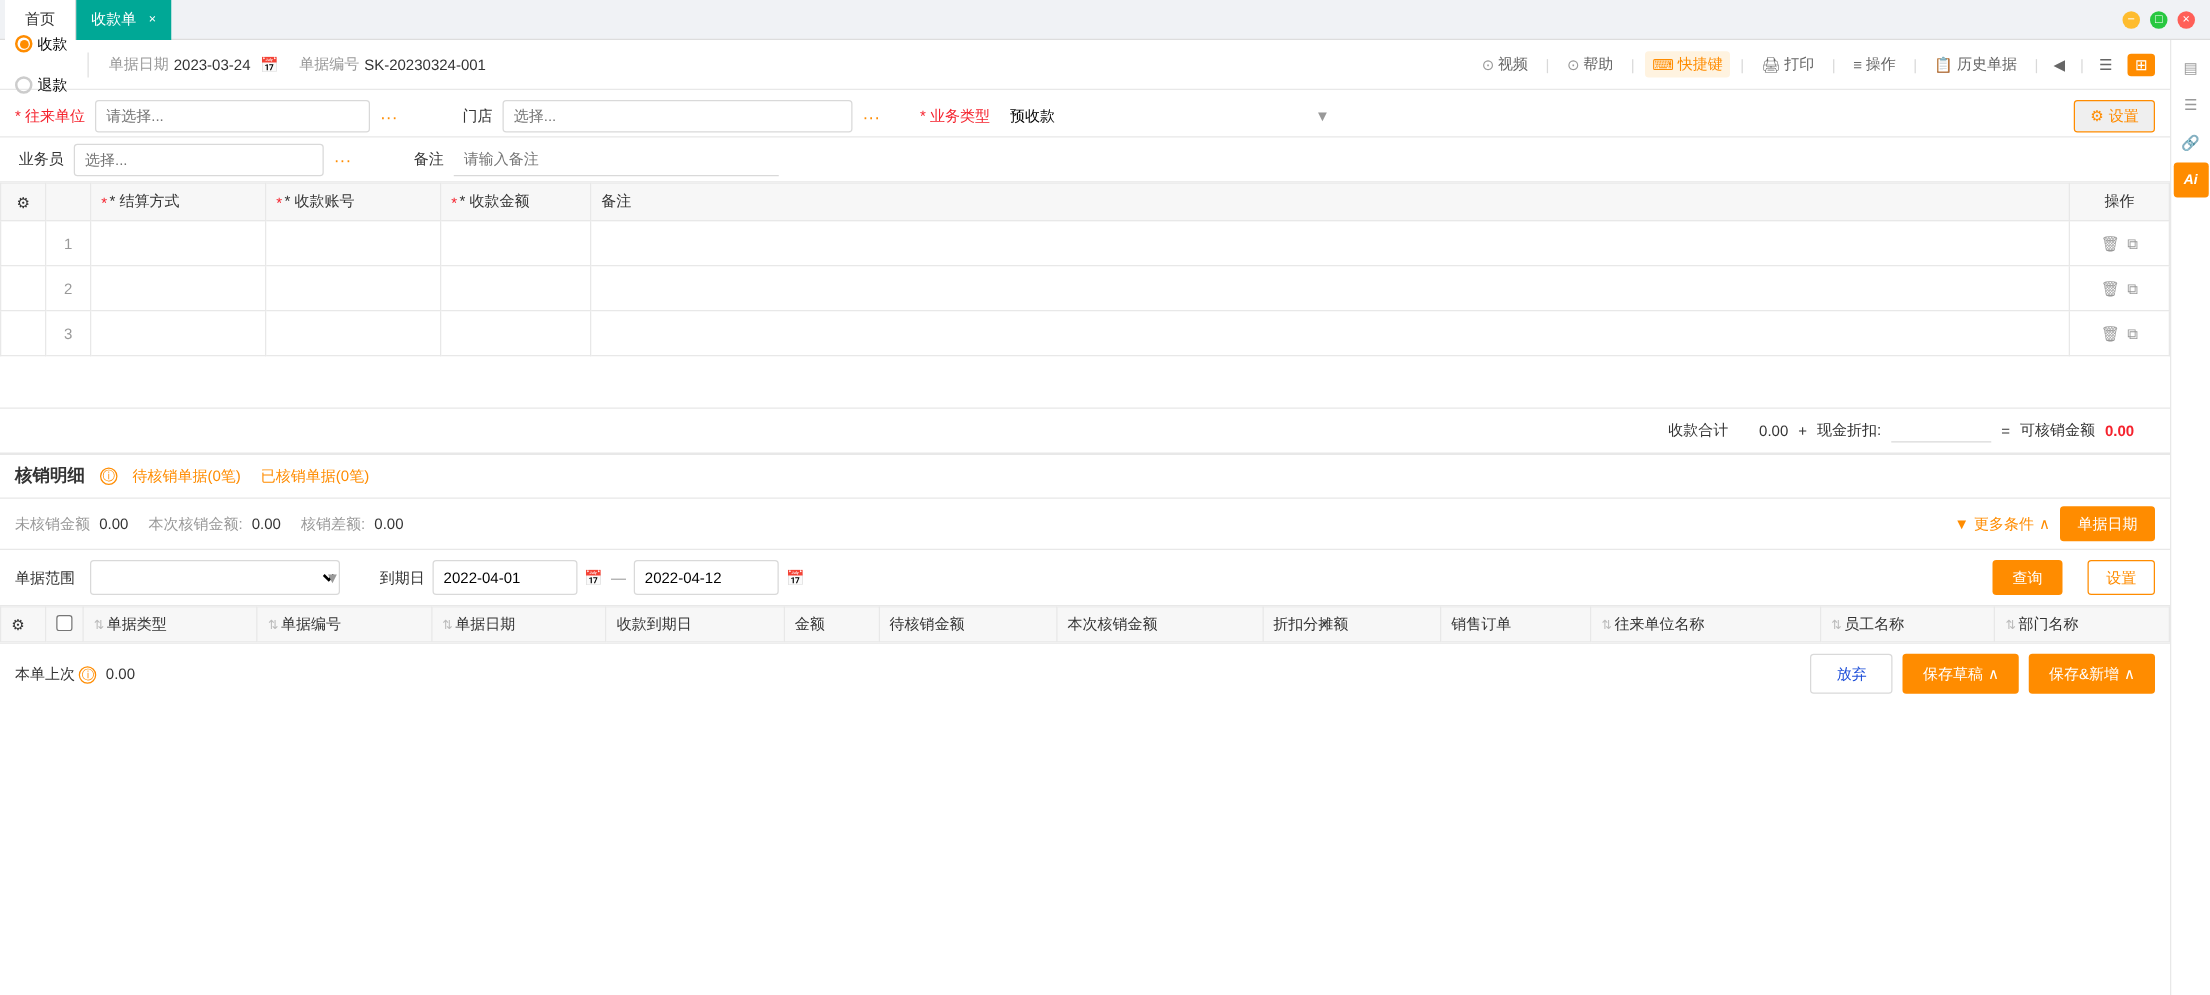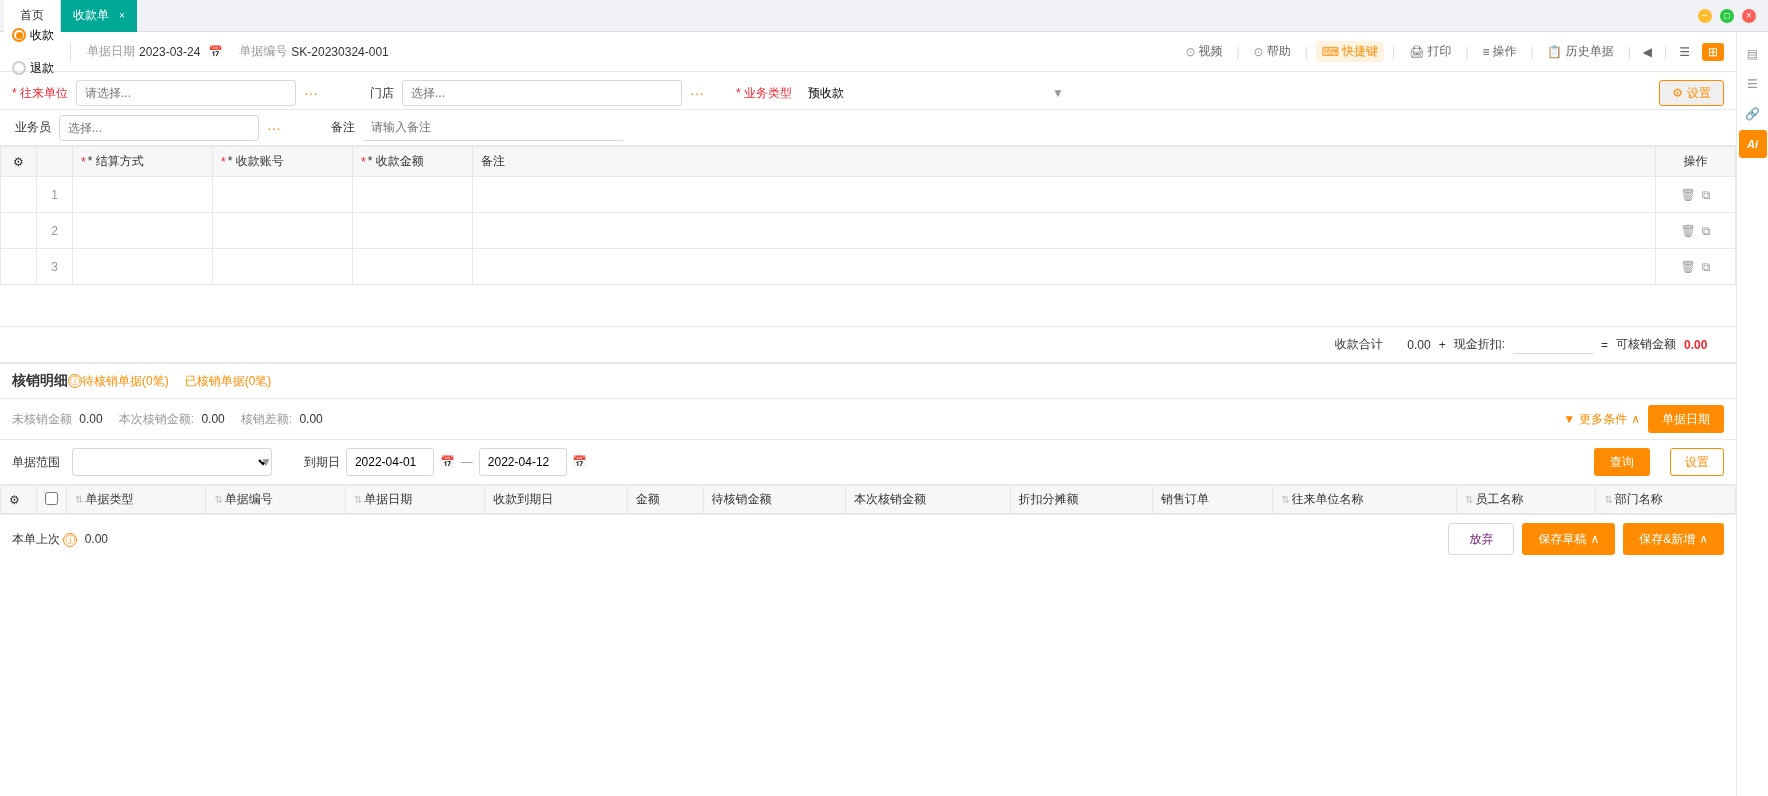--- a/index.html
+++ b/index.html
@@ -61,49 +61,49 @@
     .row-action-icon { color: #999; cursor: pointer; }
 
     
     .summary-row { display: flex; align-items: center; justify-content: flex-end; padding: 8px 12px; gap: 8px; border-top: 1px solid #e8e8e8; color: #333; }
     .summary-value { color: #333; min-width: 40px; text-align: right; }
     .summary-result { color: #f5222d; font-weight: bold; min-width: 40px; }
     .discount-input { border: none; border-bottom: 1px solid #d9d9d9; width: 80px; text-align: right; outline: none; padding: 2px; }
 
     
     .verify-section { border-top: 2px solid #e8e8e8; background: #fff; padding: 0; }
-    .verify-header { display: flex; align-items: center; padding: 8px 12px; border-bottom: 1px solid #e8e8e8; }
+    .verify-header { display: flex; align-items: center; gap: 12px; padding: 8px 12px; border-bottom: 1px solid #e8e8e8; }
     .verify-title { font-size: 14px; font-weight: bold; color: #333; }
     .verify-tabs { display: flex; gap: 16px; }
     .verify-tab { color: #ff8c00; cursor: pointer; font-size: 12px; }
     .verify-tab.active { color: #ff8c00; }
     .verify-stats { display: flex; align-items: center; gap: 16px; padding: 6px 12px; border-bottom: 1px solid #e8e8e8; }
     .stat-item { color: #333; }
     .stat-label { color: #999; }
     .verify-actions { margin-left: auto; display: flex; gap: 8px; align-items: center; }
     .filter-btn { color: #ff8c00; cursor: pointer; font-size: 12px; display: flex; align-items: center; gap: 4px; }
     .auto-btn { background: #ff8c00; color: #fff; border: none; padding: 4px 14px; border-radius: 3px; cursor: pointer; height: 28px; }
     .filter-row { display: flex; align-items: center; gap: 12px; padding: 8px 12px; border-bottom: 1px solid #e8e8e8; }
     .filter-label { color: #333; }
     .filter-select { border: 1px solid #d9d9d9; border-radius: 3px; padding: 3px 8px; min-width: 200px; height: 28px; background: #fff; }
     .date-range { display: flex; align-items: center; gap: 6px; }
-    .date-input { border: 1px solid #d9d9d9; border-radius: 3px; padding: 3px 8px; width: 88px; height: 28px; }
+    .date-input { border: 1px solid #d9d9d9; border-radius: 3px; padding: 3px 8px; width: 116px; height: 28px; }
     .query-btn { background: #ff8c00; color: #fff; border: none; padding: 4px 16px; border-radius: 3px; cursor: pointer; height: 28px; margin-left: auto; }
     .set-btn { border: 1px solid #ff8c00; color: #ff8c00; background: #fff; padding: 4px 14px; border-radius: 3px; cursor: pointer; height: 28px; }
 
     
     .bottom-table-section { overflow-y: auto; max-height: 100px; }
     .bottom-table thead th { background: #f7f7f7; border: 1px solid #e8e8e8; padding: 5px 8px; font-weight: 500; color: #333; white-space: nowrap; font-size: 11px; }
     .sort-icon { color: #bbb; font-size: 10px; }
 
     
     .footer { display: flex; align-items: center; padding: 8px 12px; border-top: 1px solid #e8e8e8; background: #fff; gap: 8px; }
     .footer-info { color: #333; }
     .footer-actions { margin-left: auto; display: flex; gap: 8px; }
-    .discard-btn { border: 1px solid #d9d9d9; background: #fff; color: #701a75; padding: 5px 20px; border-radius: 3px; cursor: pointer; height: 32px; }
+    .discard-btn { border: 1px solid #d9d9d9; background: #fff; color: #1d4ed8; padding: 5px 20px; border-radius: 3px; cursor: pointer; height: 32px; }
     .save-draft-btn { background: #ff8c00; color: #fff; border: none; padding: 5px 16px; border-radius: 3px; cursor: pointer; height: 32px; display: flex; align-items: center; gap: 4px; }
     .save-new-btn { background: #ff8c00; color: #fff; border: none; padding: 5px 16px; border-radius: 3px; cursor: pointer; height: 32px; display: flex; align-items: center; gap: 4px; }
 
     
     .right-sidebar { position: fixed; right: 0; top: 32px; width: 32px; display: flex; flex-direction: column; gap: 2px; background: #fff; border-left: 1px solid #e8e8e8; height: calc(796px - 32px); align-items: center; padding-top: 8px; }
     .sidebar-icon { width: 28px; height: 28px; display: flex; align-items: center; justify-content: center; cursor: pointer; color: #999; border-radius: 3px; }
     .sidebar-icon.active { background: #ff8c00; color: #fff; }
 
     .info-icon { display: inline-flex; align-items: center; justify-content: center; width: 14px; height: 14px; border-radius: 50%; border: 1px solid #ff8c00; color: #ff8c00; font-size: 10px; cursor: pointer; }
 

